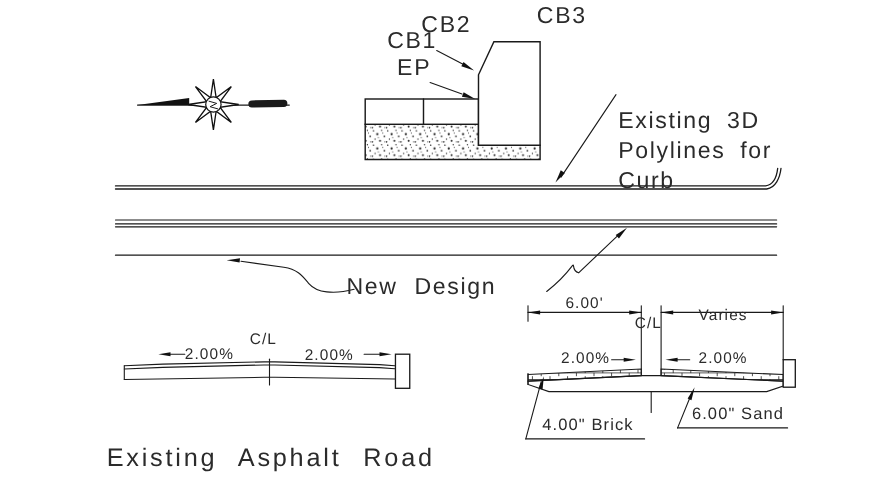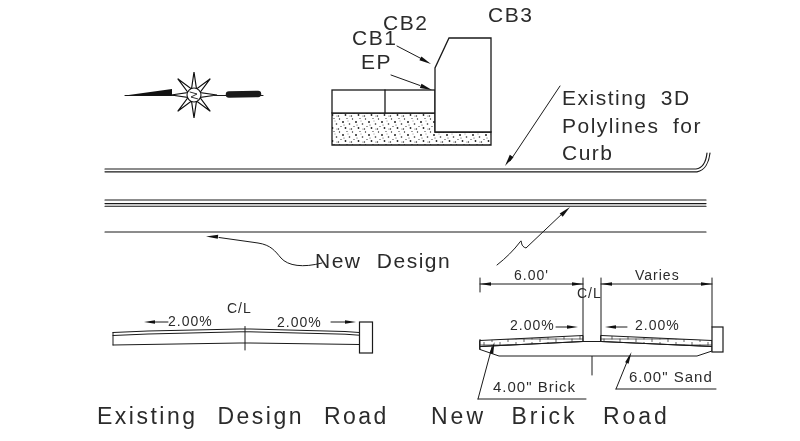--- a/index.html
+++ b/index.html
@@ -3,21 +3,21 @@
 <meta charset="utf-8">
 <style>
   html,body{margin:0;padding:0;background:#fff;}
   #stage{position:relative;width:800px;height:441px;background:#fff;overflow:hidden;
          font-family:"Liberation Sans", sans-serif;border-radius:14px;}
   #linework{position:absolute;left:0;top:0;}
   .cad{position:absolute;color:#2b2b2b;letter-spacing:1.5px;line-height:1;white-space:pre-line;}
   .fs22{font-size:21px;}
   .fs15{font-size:14px;letter-spacing:1px;}
   .fs16{font-size:15px;letter-spacing:1px;}
-  .note{line-height:1.32;word-spacing:6px;}
+  .note{line-height:1.32;word-spacing:6px;margin-top:12px;}
   .title{font-size:23px;letter-spacing:2.5px;word-spacing:11px;}
 </style>
 </head>
 <body>
 
 <div id="stage">
 
 <svg id="linework" width="800" height="441" viewBox="0 0 800 441" fill="none" stroke="#1a1a1a" stroke-width="1.1" stroke-linecap="round">
   <defs>
     <pattern id="stipple" width="13" height="13" patternUnits="userSpaceOnUse">
@@ -155,27 +155,26 @@
 <div class="cad fs22" style="left:488px;top:4px">CB3</div>
 <div class="cad fs22" style="left:361px;top:51px">EP</div>
 
 <div class="cad fs22 note" style="left:562px;top:84px;width:210px">Existing 3D
 Polylines for
 Curb</div>
 
 <div class="cad fs22" style="left:315px;top:250px;word-spacing:8px">New Design</div>
 
 <div class="cad fs15" style="left:514px;top:268px">6.00'</div>
-<div class="cad fs15" style="left:635px;top:268px">Varies</div>
+<div class="cad fs15" style="left:635px;top:279px">Varies</div>
 <div class="cad fs15" style="left:577px;top:286px">C/L</div>
 <div class="cad fs15" style="left:510px;top:318px">2.00%</div>
 <div class="cad fs15" style="left:635px;top:318px">2.00%</div>
 <div class="cad fs16" style="left:493px;top:379px">4.00" Brick</div>
 <div class="cad fs16" style="left:629px;top:369px">6.00" Sand</div>
 
 <div class="cad fs15" style="left:227px;top:301px">C/L</div>
 <div class="cad fs15" style="left:168px;top:314px">2.00%</div>
 <div class="cad fs15" style="left:277px;top:315px">2.00%</div>
 
-<div class="cad title" style="left:97px;top:405px">Existing Design Road</div>
-<div class="cad title" style="left:431px;top:405px;word-spacing:16px;letter-spacing:3px">New Brick Road</div>
+<div class="cad title" style="left:97px;top:405px">Existing Asphalt Road</div>
 
 </div>
 
 </body></html>

